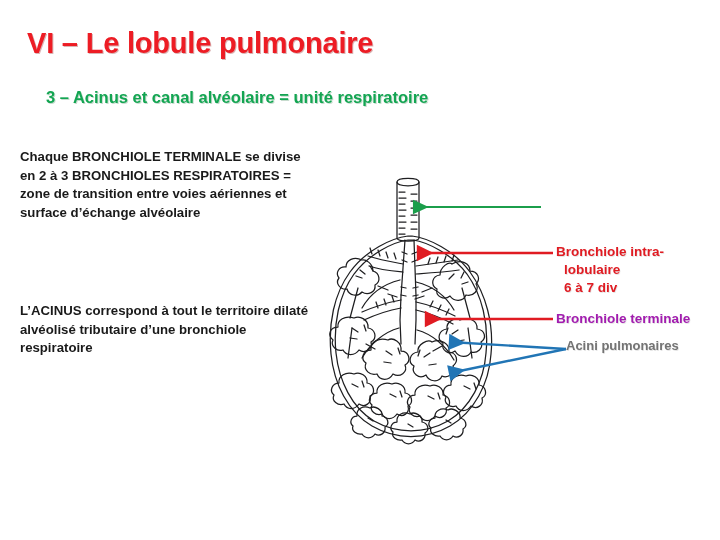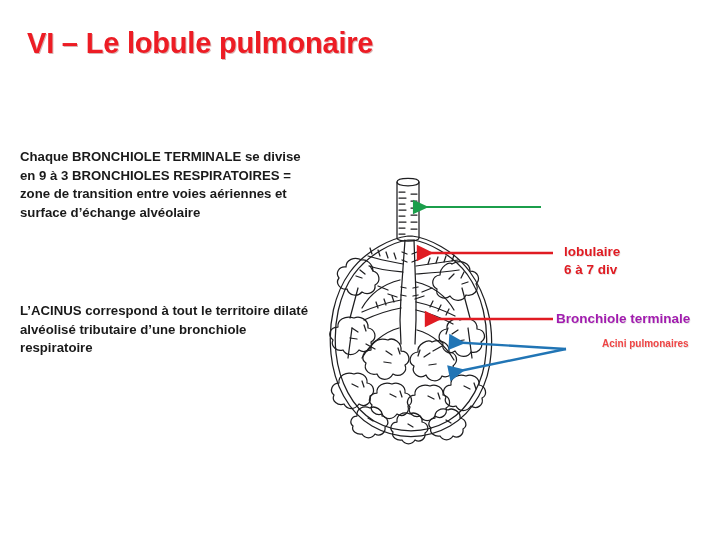--- a/index.html
+++ b/index.html
@@ -87,23 +87,22 @@
   }
   #label-bronchiole-terminale {
     left: 556px;
     top: 311px;
     font-size: 13.5px;
     color: #a21caf;
   }
   #label-acini {
     left: 566px;
     top: 338px;
-    font-size: 10px;
-    color: #ef4444;
-    margin-left: 36px;
+    font-size: 13px;
+    color: #737373;
   }
 
   
   #lung-figure {
     position: absolute;
     left: 300px;
     top: 168px;
     width: 220px;
     height: 280px;
   }
@@ -116,22 +115,23 @@
     pointer-events: none;
   }
 </style>
 </head>
 <body>
 
 <div id="slide">
 
   <div id="slide-title">VI – Le lobule pulmonaire</div>
 
-
-  <div class="body-para" id="para-bronchiole">Chaque BRONCHIOLE TERMINALE se divise en 9 à 3 BRONCHIOLES RESPIRATOIRES = zone de transition entre voies aériennes et surface d’échange alvéolaire</div>
+  <div id="slide-subtitle">3 – Acinus et canal alvéolaire = unité respiratoire</div>
+
+  <div class="body-para" id="para-bronchiole">Chaque BRONCHIOLE TERMINALE se divise en 2 à 3 BRONCHIOLES RESPIRATOIRES = zone de transition entre voies aériennes et surface d’échange alvéolaire</div>
 
   <div class="body-para" id="para-acinus">L’ACINUS correspond à tout le territoire dilaté alvéolisé tributaire d’une bronchiole respiratoire</div>
 
   <div id="lung-figure">
     <svg viewBox="0 0 220 280" width="220" height="280">
       <g fill="none" stroke="#1E1E20" stroke-width="1.25" stroke-linecap="round" stroke-linejoin="round">
 
         <path d="M97 14 C97 9, 119 9, 119 14 L119 70 C119 74, 97 74, 97 70 Z"></path>
         <path d="M97 14 C97 19, 119 19, 119 14"></path>
 
@@ -254,20 +254,21 @@
 
     <line x1="553" y1="319" x2="426" y2="319" stroke="#E01B22" stroke-width="2.4" marker-end="url(#arrow-red)"></line>
 
     <line x1="566" y1="349" x2="450" y2="342" stroke="#2175B5" stroke-width="2.4" marker-end="url(#arrow-blue)"></line>
 
     <line x1="566" y1="349" x2="450" y2="373" stroke="#2175B5" stroke-width="2.4" marker-end="url(#arrow-blue)"></line>
   </svg>
 
 
   <div class="legend-label" id="label-bronchiole-intra">
+    <span>Bronchiole intra-</span>
     <span class="indent">lobulaire</span>
     <span class="indent">6 à 7 div</span>
   </div>
 
   <div class="legend-label" id="label-bronchiole-terminale">Bronchiole terminale</div>
 
   <div class="legend-label" id="label-acini">Acini pulmonaires</div>
 
 </div>
 

